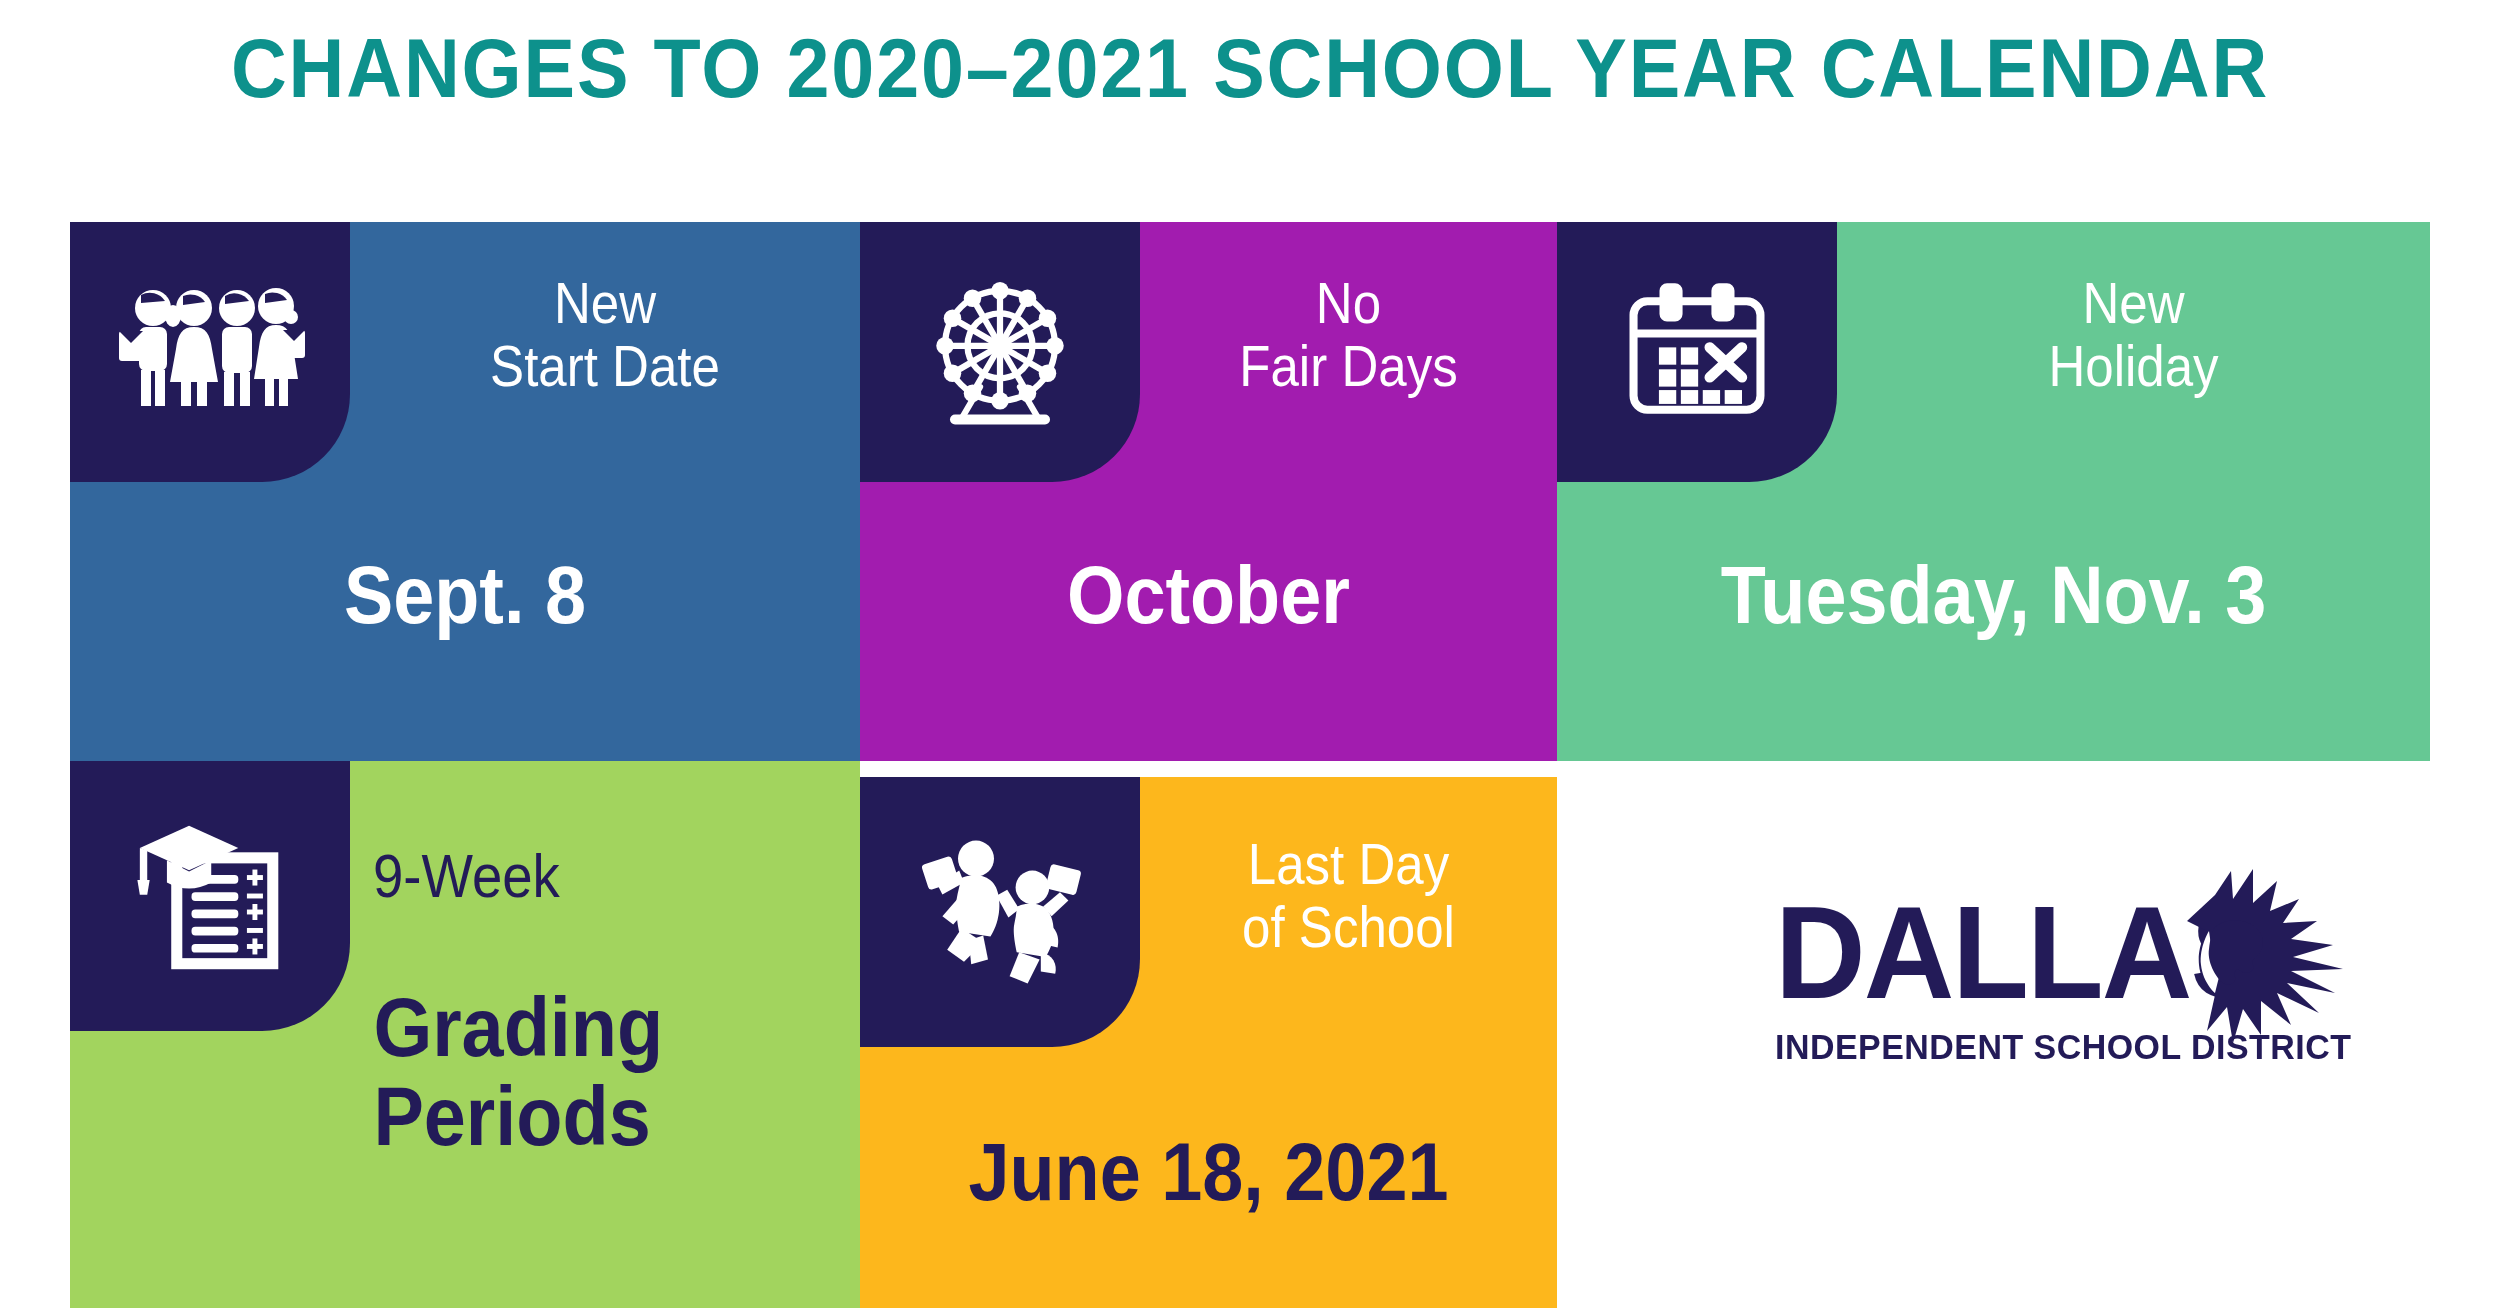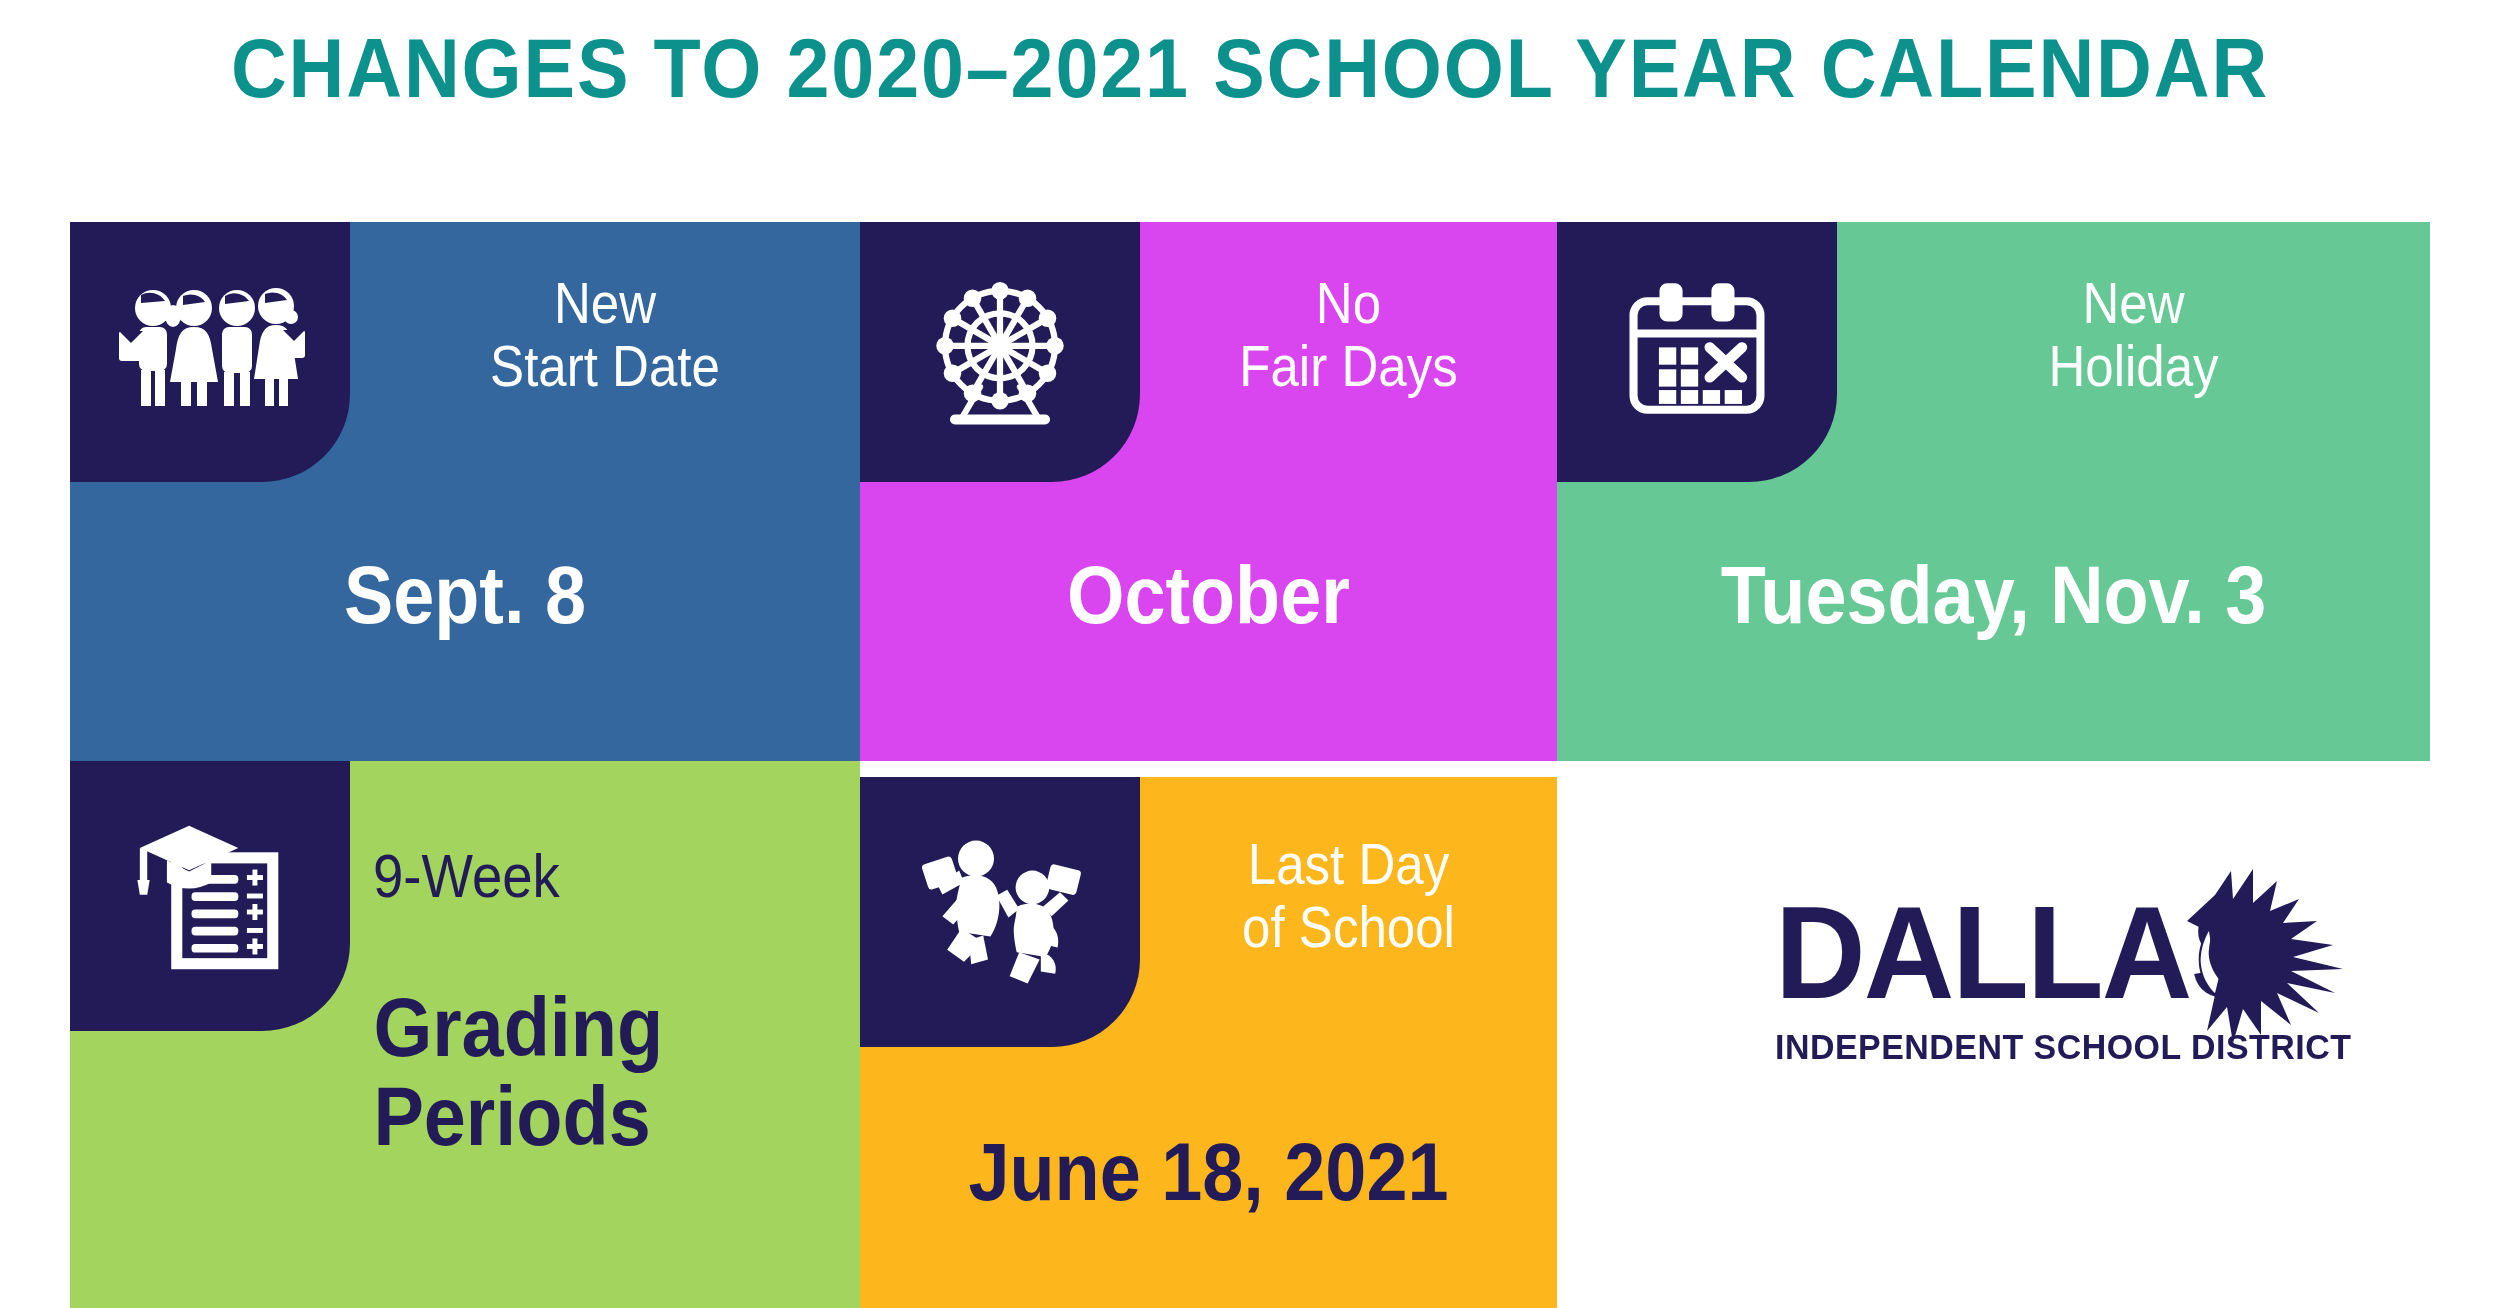--- a/index.html
+++ b/index.html
@@ -229,21 +229,21 @@
             <rect x="168" y="44" width="22" height="28" rx="3"></rect>
             <path d="M168 44 l11 11 l11 -11 z" fill="#231B58"></path>
           </svg>
         </span>
       </div>
       <div class="caption">New
 Start Date</div>
       <div class="headline">Sept. 8</div>
     </div>
 
-    <div class="card card-2" style="background:#d946ef;">
+    <div class="card card-2" style="background:#a21caf;">
       <div class="badge badge-r1">
         <span>
           <svg width="150" height="150" viewBox="0 0 120 120" fill="none" stroke="#ffffff" stroke-width="5" stroke-linecap="round">
             <circle cx="60" cy="55" r="44"></circle>
             <circle cx="60" cy="55" r="26"></circle>
             <circle cx="60" cy="55" r="4" fill="#ffffff" stroke="none"></circle>
             <g>
               <line x1="60" y1="55" x2="60" y2="11"></line>
               <line x1="60" y1="55" x2="82" y2="17"></line>
               <line x1="60" y1="55" x2="98" y2="33"></line>

